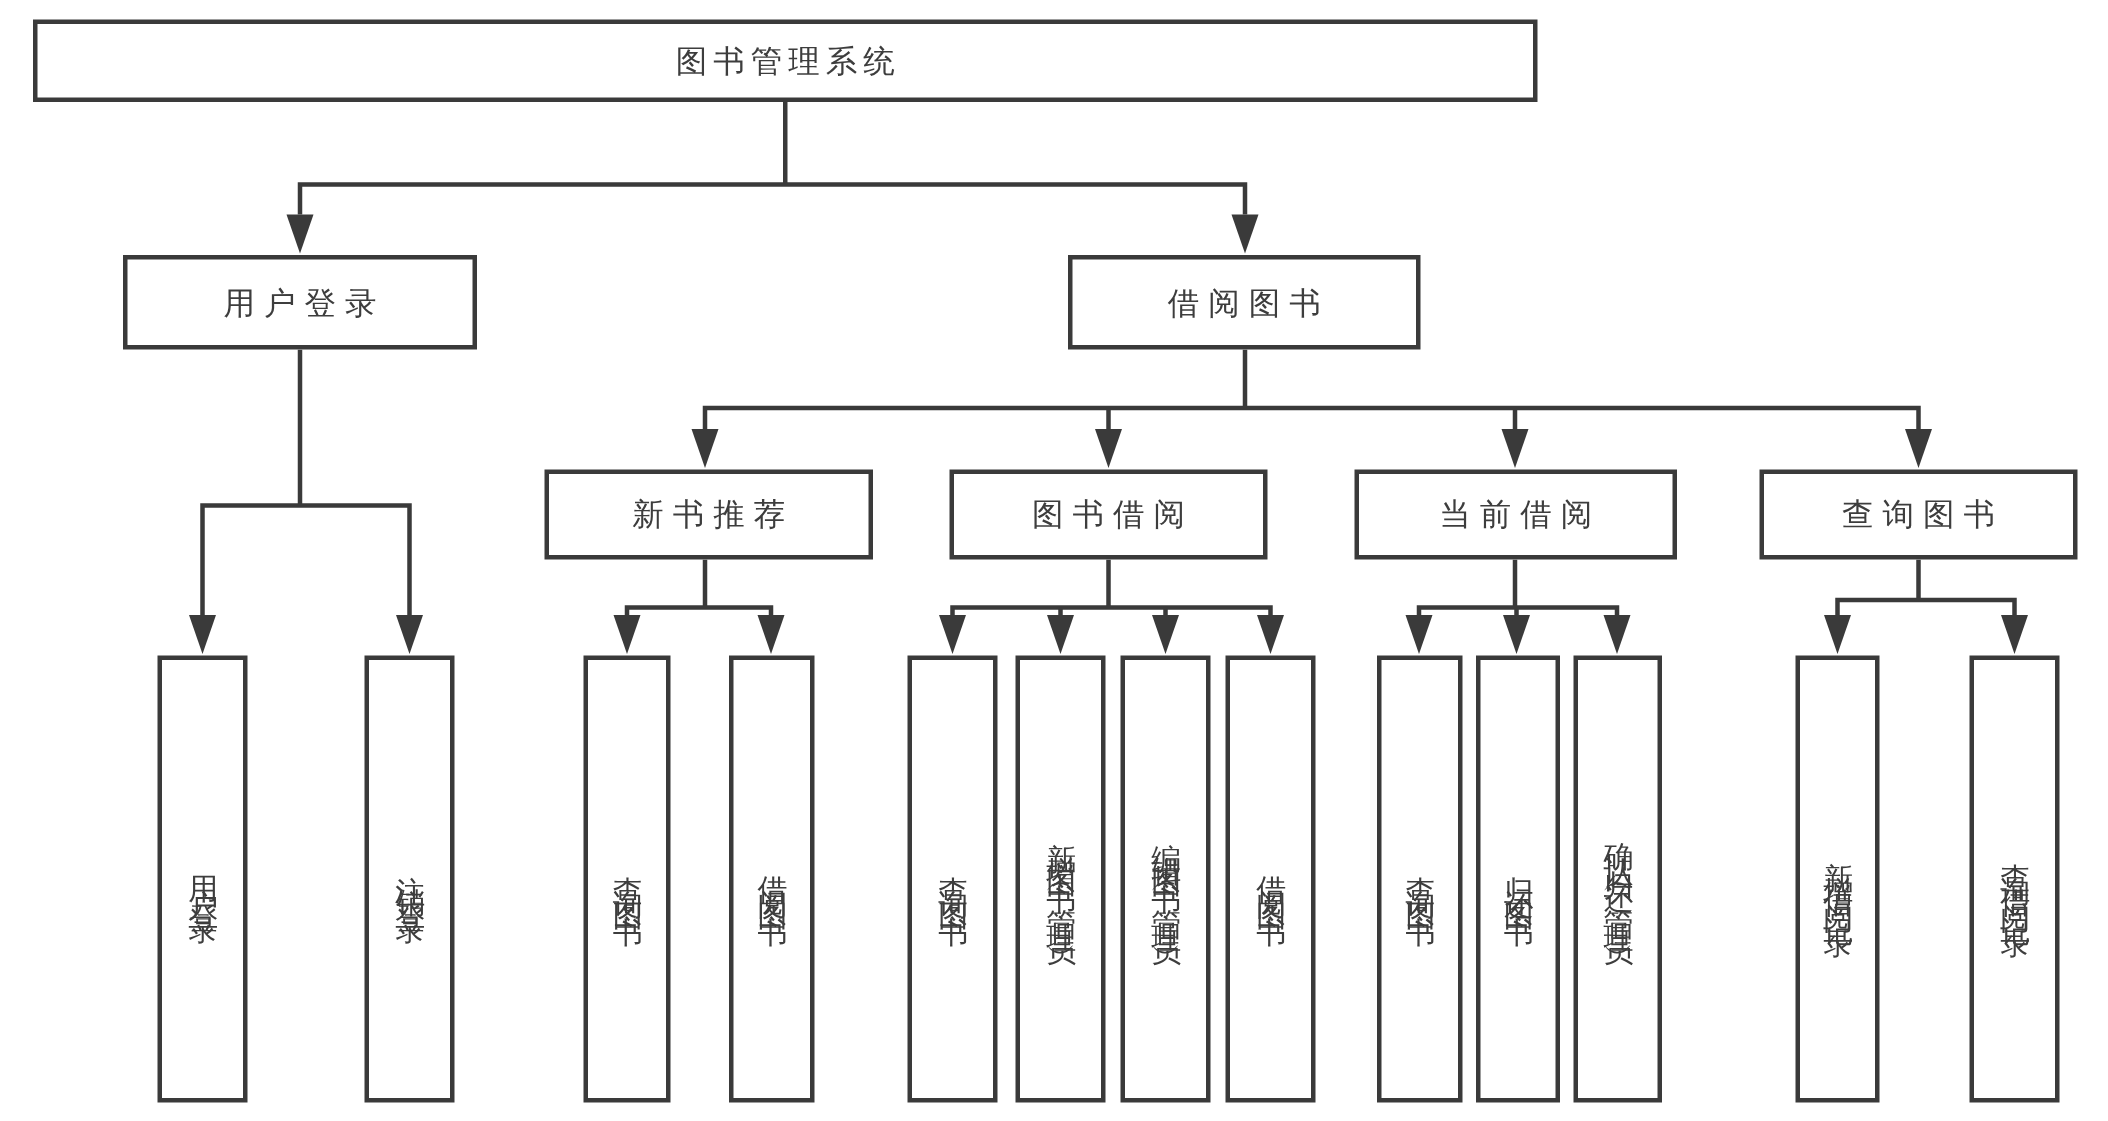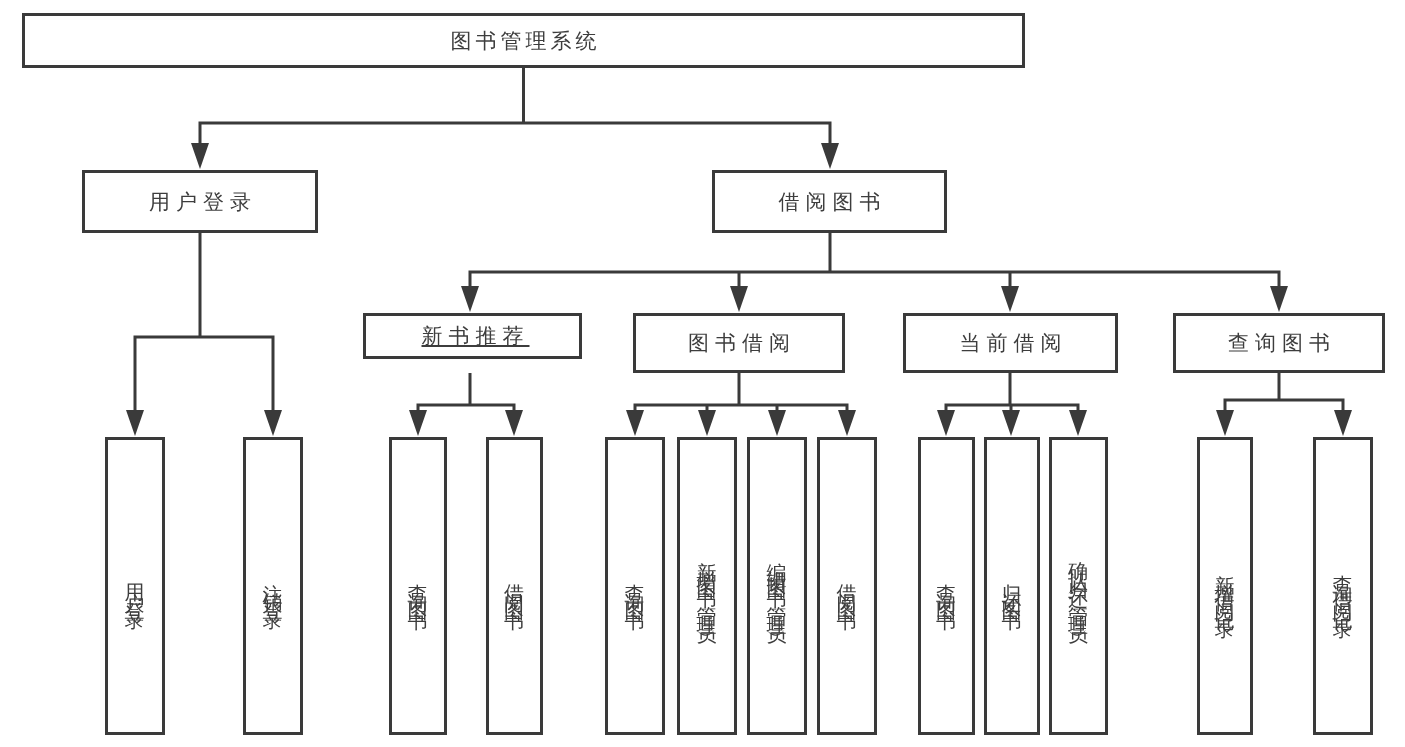--- a/index.html
+++ b/index.html
@@ -92,21 +92,21 @@
         <polygon points="1216,410 1234,410 1225,436"></polygon>
         <polygon points="1334,410 1352,410 1343,436"></polygon>
       </g>
   </svg>
 
   <div class="box h-box root-box" style="left:22px; top:13px; width:1003px; height:55px;">图书管理系统</div>
 
   <div class="box h-box" style="left:82px; top:170px; width:236px; height:63px;">用户登录</div>
   <div class="box h-box" style="left:712px; top:170px; width:235px; height:63px;">借阅图书</div>
 
-  <div class="box h-box" style="left:363px; top:313px; width:219px; height:46px;text-decoration:underline;">新书推荐</div>
+  <div class="box h-box" style="left:363px; top:313px; width:219px; height:60px;">新书推荐</div>
   <div class="box h-box" style="left:633px; top:313px; width:212px; height:60px;">图书借阅</div>
   <div class="box h-box" style="left:903px; top:313px; width:215px; height:60px;">当前借阅</div>
   <div class="box h-box" style="left:1173px; top:313px; width:212px; height:60px;">查询图书</div>
 
   <div class="box v-box" style="left:105px; top:437px; width:60px; height:298px;">用户登录</div>
   <div class="box v-box" style="left:243px; top:437px; width:60px; height:298px;">注销登录</div>
 
   <div class="box v-box" style="left:389px; top:437px; width:58px; height:298px;">查询图书</div>
   <div class="box v-box" style="left:486px; top:437px; width:57px; height:298px;">借阅图书</div>
 

